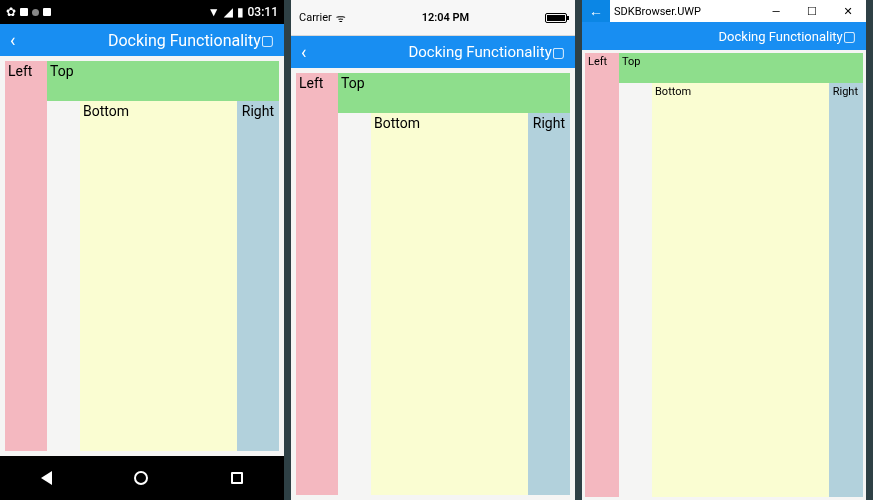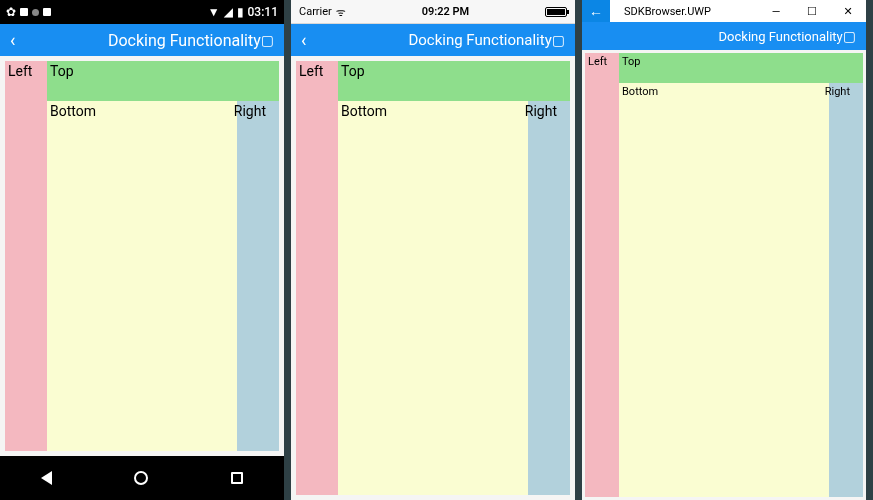--- a/index.html
+++ b/index.html
@@ -37,21 +37,21 @@
     display: flex; align-items: center; gap: 4px;
   }
   .android-status .time { font-weight: 500; }
   .dot { width: 7px; height: 7px; background: #fff; border-radius: 50%; display: inline-block; }
   .dot.grey { background: #888; }
   .sq8 { width: 8px; height: 8px; background: #fff; display: inline-block; border-radius: 1px; }
   .gear { font-size: 12px; }
 
   
   .ios-status {
-    height: 24px;
+    height: 36px;
     background: #f7f7f7;
     color: #000;
     display: flex;
     align-items: center;
     justify-content: space-between;
     padding: 0 8px;
     font-size: 11px;
     border-bottom: 1px solid #d8d8d8;
   }
   .ios-status .center { font-weight: 600; }
@@ -73,21 +73,21 @@
     align-items: stretch;
     font-size: 11px;
     color: #000;
     border-bottom: 0;
   }
   .uwp-back {
     width: 28px; background:#0b86e5; color:#fff;
     display:flex; align-items:center; justify-content:center;
     font-size: 14px;
   }
-  .uwp-appname { flex:1; display:flex; align-items:center; padding-left:14px; }
+  .uwp-appname { flex:1; display:flex; align-items:center; padding-left:4px; }
   .uwp-ctrl {
     width: 36px; display:flex; align-items:center; justify-content:center;
     font-size: 11px;
   }
 
   
   .blue-header {
     background: #188ef2;
     color: #fff;
     display: flex;
@@ -127,34 +127,34 @@
     flex-shrink: 0;
   }
   .device-uwp .left-panel { width: 34px; }
   .right-side { flex:1; display:flex; flex-direction:column; }
   .top-panel {
     background: #8ede8c;
     height: 40px;
     flex-shrink: 0;
   }
   .device-uwp .top-panel { height: 30px; }
-  .mid-row { flex:1; display:flex; }
+  .mid-row { flex:1; display:flex;padding-left:33px; }
   .bottom-panel {
     background: #fafdd2;
     flex:1;
     position: relative;
   }
   .right-panel {
     background: #b2d1dc;
     width: 42px;
     flex-shrink: 0;
     position: relative;
   }
   .device-uwp .right-panel { width: 34px; }
-  .right-panel span { position:absolute; top:0; right:10px; }
+  .right-panel span { position:absolute; top:0; right:2px; }
 
   
   .android-nav {
     height: 44px;
     background: #000;
     display: flex;
     align-items: center;
     justify-content: space-around;
   }
   .nav-tri {
@@ -224,21 +224,21 @@
   </div>
 </div>
 
 <div class="device device-ios">
 
   <div class="ios-status">
     <div style="display:flex;align-items:center;gap:4px;">
       <span>Carrier</span>
       <span class="wifi">ᯤ</span>
     </div>
-    <div class="center">09:22 PM</div>
+    <div class="center">12:04 PM</div>
     <div class="battery">
         <div class="fill"></div>
       </div>
   </div>
 
   <div class="blue-header">
     <span class="chev">‹</span>
     <span class="title">Docking Functionality</span>
     <span class="ext-icon">▢</span>
   </div>

